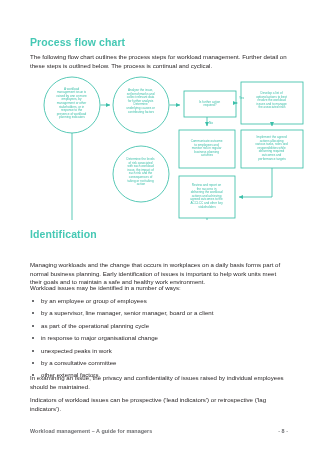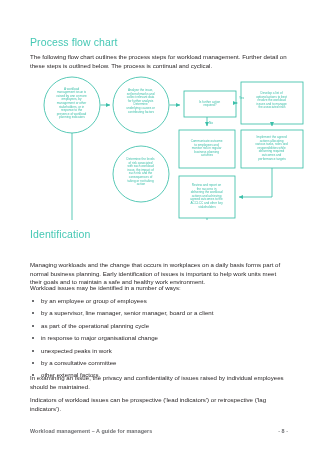--- a/index.html
+++ b/index.html
@@ -17,21 +17,21 @@
   }
   .page {
     position: absolute;
     inset: 0;
     padding: 0;
   }
   h2.section-heading {
     position: absolute;
     margin: 0;
     font-size: 10.5px;
-    font-weight: normal;
+    font-weight: bold;
     color: #45c8b4;
     letter-spacing: 0.1px;
   }
   #heading-process { left: 30px; top: 36px; }
   #heading-identification { left: 30px; top: 228px; }
 
   p.body-text, ul.bullets {
     position: absolute;
     margin: 0;
     font-size: 6.1px;

